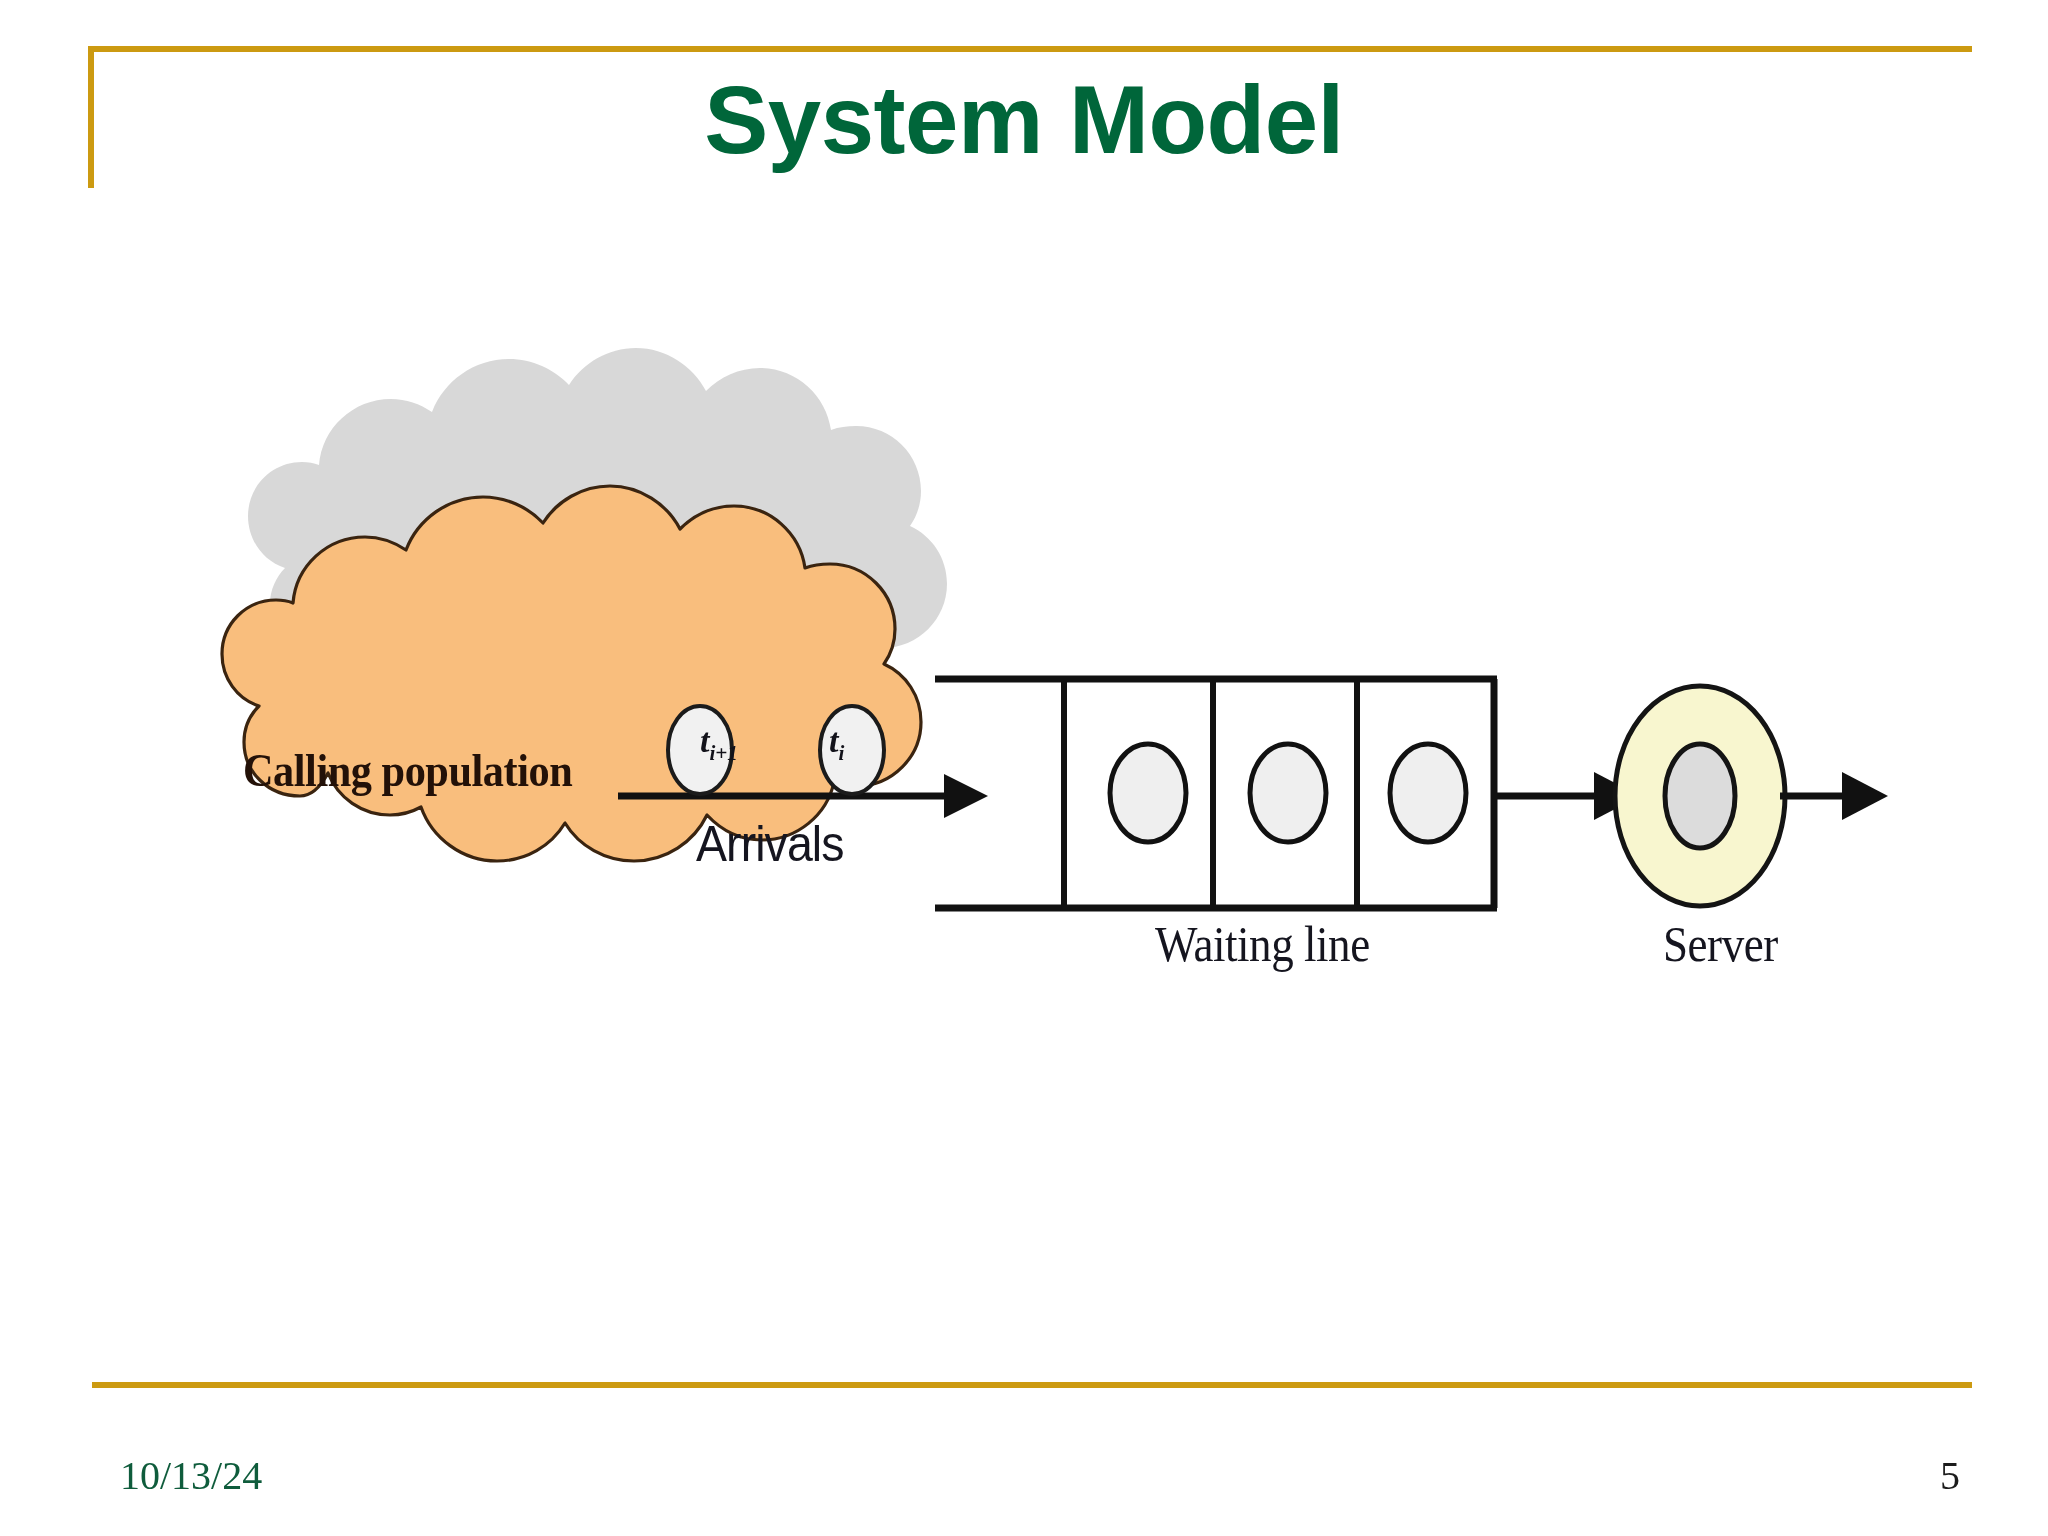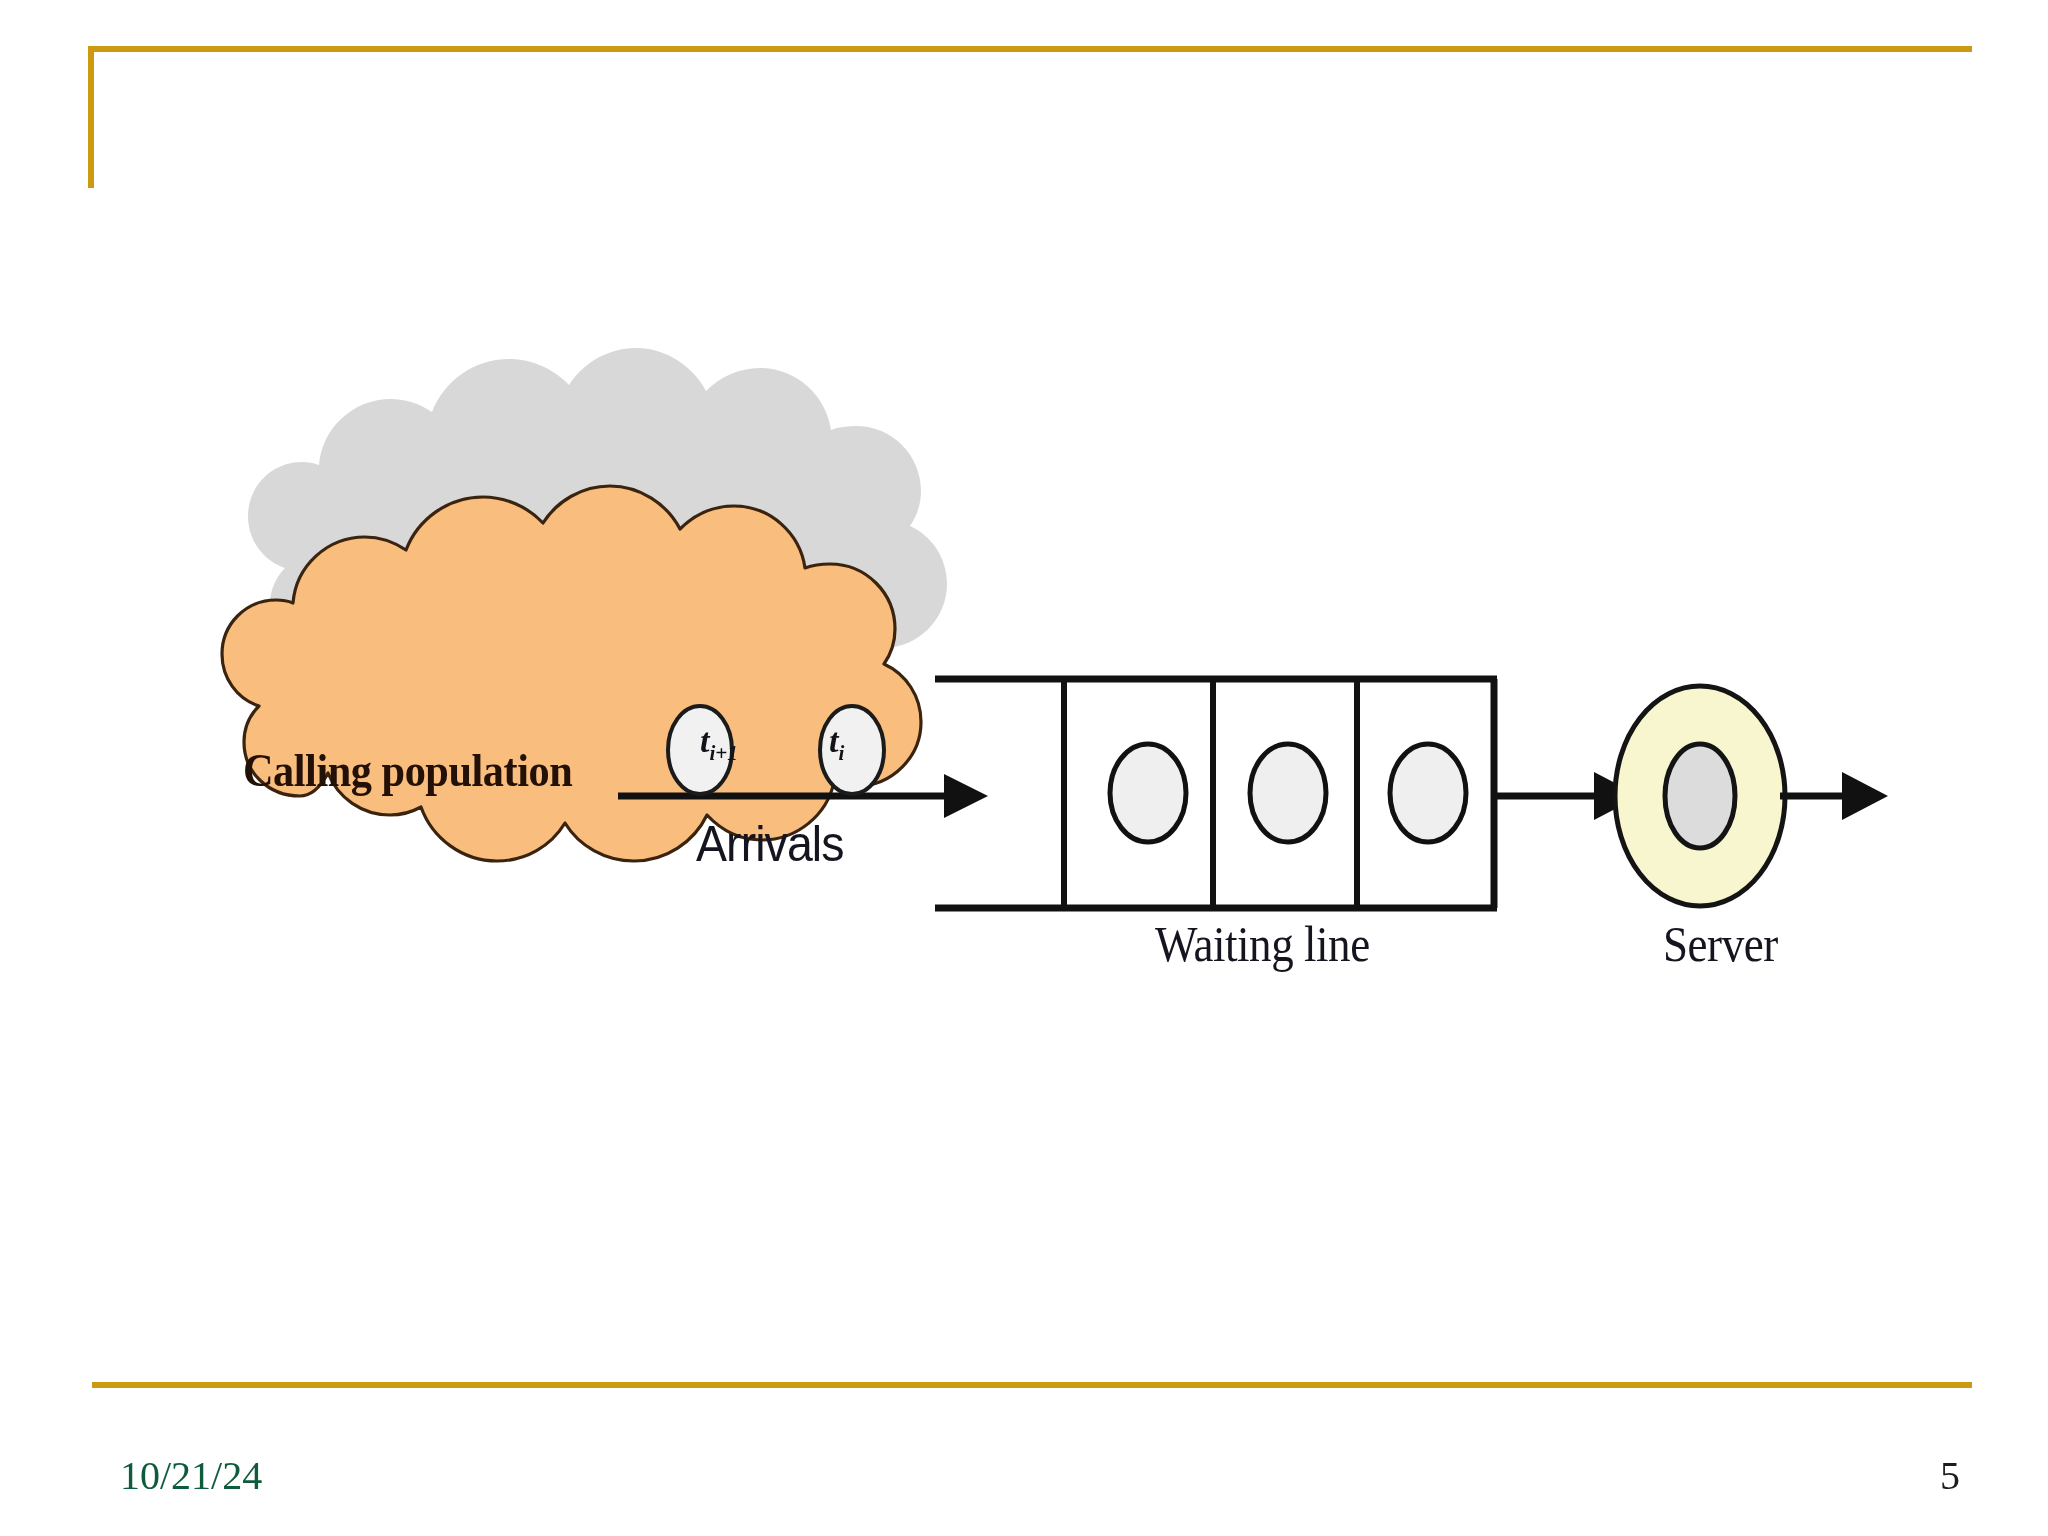--- a/index.html
+++ b/index.html
@@ -165,20 +165,21 @@
   }
 </style>
 </head>
 <body>
 
 <div class="slide">
 
   <div class="rule-top"></div>
   <div class="rule-left"></div>
 
+  <div class="title">System Model</div>
 
   <div class="diagram">
     <svg width="2048" height="1536" viewBox="0 0 2048 1536" xmlns="http://www.w3.org/2000/svg">
 
       <g opacity="0.45">
         <path fill="#a9a9a9" stroke="none" transform="translate(26,22)" d="M 300 636
              C 268 636 244 612 244 582
              C 244 568 250 555 259 546
              C 237 539 222 518 222 494
              C 222 464 246 440 276 440
@@ -302,16 +303,16 @@
     <span>t</span><sub>i</sub>
   </div>
 
   <div class="lbl lbl-arrivals">Arrivals</div>
 
   <div class="lbl lbl-waiting">Waiting line</div>
 
   <div class="lbl lbl-server">Server</div>
 
   <div class="rule-footer"></div>
-  <div class="footer-date">10/21/24</div>
+  <div class="footer-date">10/13/24</div>
   <div class="footer-page">5</div>
 
 </div>
 
 </body></html>

